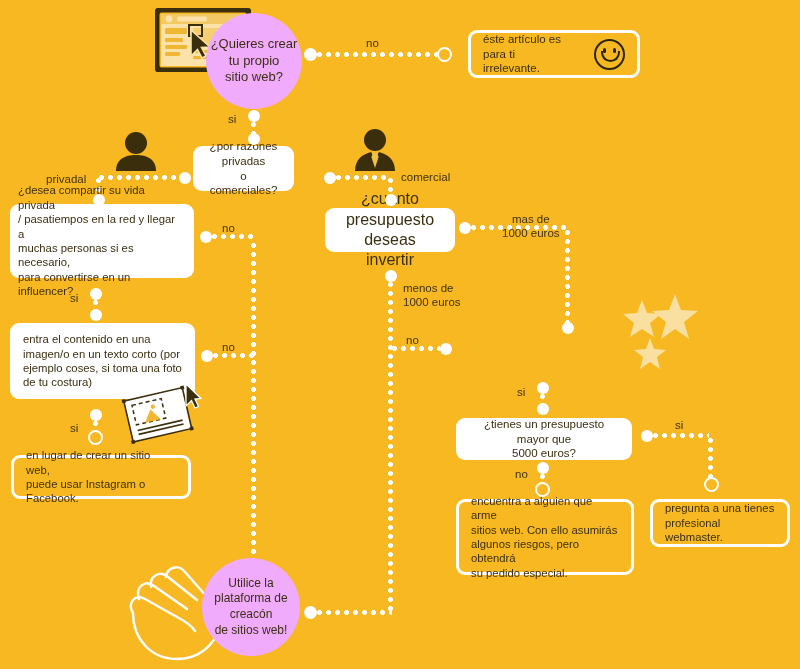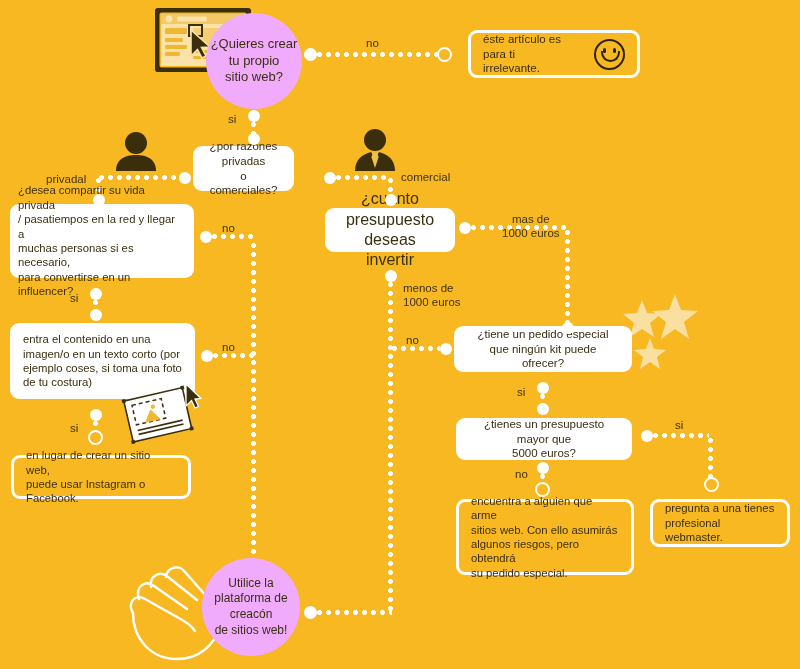--- a/index.html
+++ b/index.html
@@ -267,24 +267,20 @@
   </div>
 
   <div class="icon" style="left:620px;top:294px;width:80px;height:80px;">
     <svg width="80" height="80" viewBox="0 0 80 80">
       <path d="M22 6 L27 19 L41 20 L30 29 L34 43 L22 35 L10 43 L14 29 L3 20 L17 19 Z" fill="#FAE0A0"></path>
       <path d="M55 0 L61 16 L78 17 L64 28 L69 45 L55 35 L41 45 L46 28 L32 17 L49 16 Z" fill="#FAE0A0"></path>
       <path d="M30 44 L34 55 L46 56 L37 63 L40 75 L30 68 L20 75 L23 63 L14 56 L26 55 Z" fill="#FAE0A0"></path>
     </svg>
   </div>
 
-  <div class="node solid center" style="left:454px;top:326px;width:178px;height:46px;font-size:11.5px;">
-    <span>¿tiene un pedido especial
-que ningún kit puede ofrecer?</span>
-  </div>
 
   <div class="cap" style="left:440px;top:343px;width:12px;height:12px;"></div>
   <div class="dot-h" style="left:392px;top:346px;width:48px;"></div>
   <div class="elabel" style="left:406px;top:334px;">no</div>
 
   <div class="cap" style="left:537px;top:382px;width:12px;height:12px;"></div>
   <div class="dot-v" style="left:540px;top:394px;height:10px;"></div>
   <div class="cap" style="left:537px;top:403px;width:12px;height:12px;"></div>
   <div class="elabel" style="left:517px;top:386px;">si</div>
 

